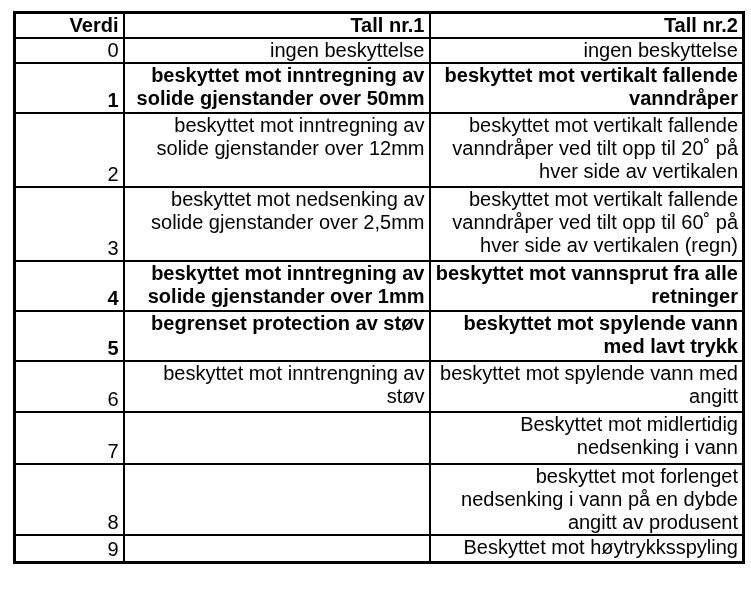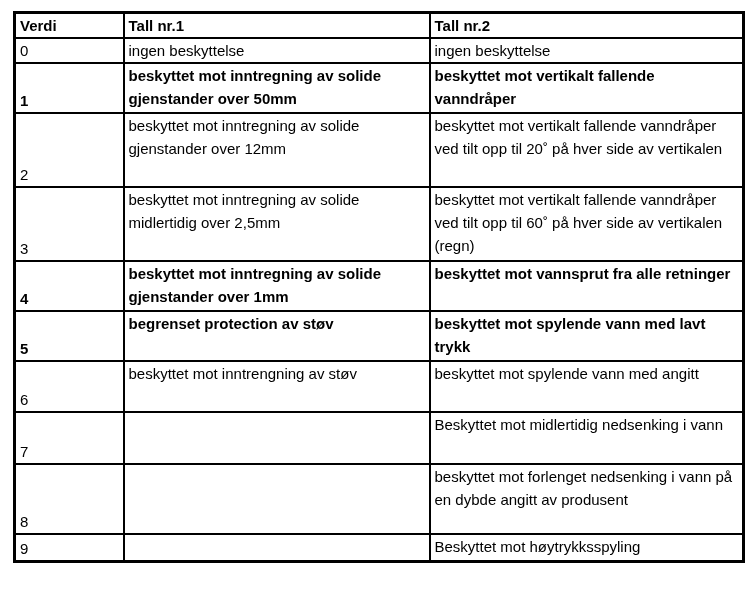--- a/index.html
+++ b/index.html
@@ -20,22 +20,22 @@
     position: absolute;
     left: 13px;
     top: 11px;
     width: 729px;
     border-collapse: collapse;
     table-layout: fixed;
     border: 3px solid #000000;
   }
   table.ip-table td, table.ip-table th {
     border: 2px solid #000000;
-    text-align: left;
-    font-size: 15px;
+    text-align: right;
+    font-size: 20px;
     line-height: 23px;
     padding: 0 4px;
     overflow: hidden;
     word-wrap: break-word;
   }
   tr.title-row td {
     height: 53px;
     text-align: left;
     vertical-align: middle;
     font-weight: bold;
@@ -88,21 +88,21 @@
       <td class="tall">beskyttet mot inntregning av solide gjenstander over 50mm</td>
       <td class="tall">beskyttet mot vertikalt fallende vanndråper</td>
     </tr>
     <tr class="h72">
       <td class="verdi">2</td>
       <td class="tall">beskyttet mot inntregning av solide gjenstander over 12mm</td>
       <td class="tall">beskyttet mot vertikalt fallende vanndråper ved tilt opp til 20˚ på hver side av vertikalen</td>
     </tr>
     <tr class="h72">
       <td class="verdi">3</td>
-      <td class="tall">beskyttet mot inntregning av solide midlertidig over 2,5mm</td>
+      <td class="tall">beskyttet mot nedsenking av solide gjenstander over 2,5mm</td>
       <td class="tall">beskyttet mot vertikalt fallende vanndråper ved tilt opp til 60˚ på hver side av vertikalen (regn)</td>
     </tr>
     <tr class="h48">
       <td class="verdi">4</td>
       <td class="tall">beskyttet mot inntregning av solide gjenstander over 1mm</td>
       <td class="tall">beskyttet mot vannsprut fra alle retninger</td>
     </tr>
     <tr class="h48">
       <td class="verdi">5</td>
       <td class="tall">begrenset protection av støv</td>

